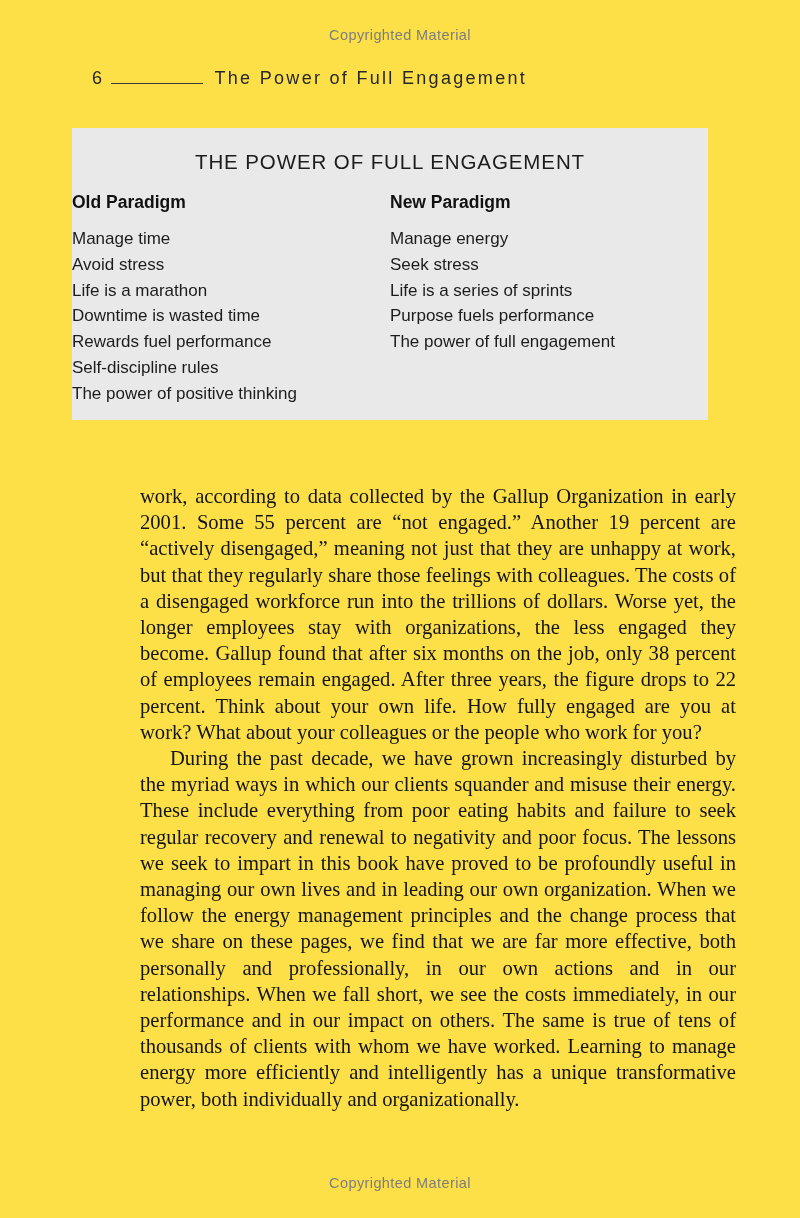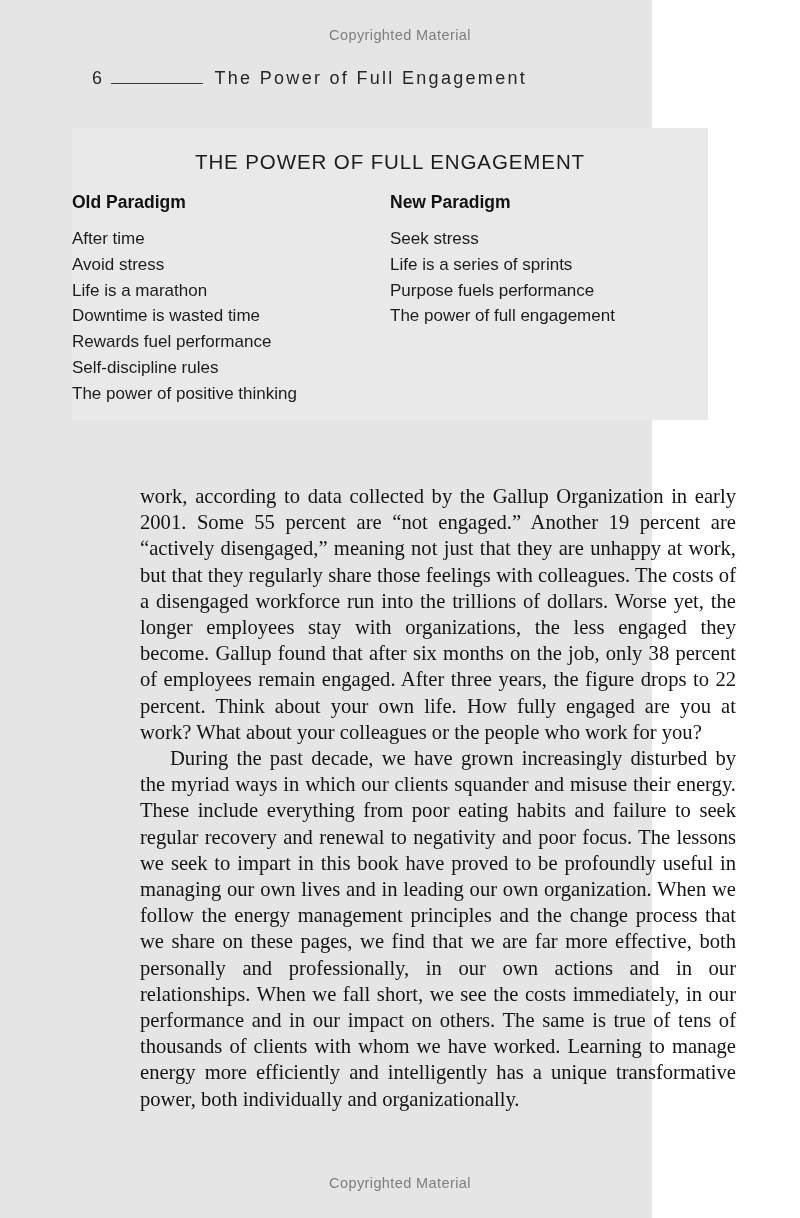--- a/index.html
+++ b/index.html
@@ -12,23 +12,23 @@
     width: 800px;
     height: 1218px;
     position: relative;
     font-family: "Liberation Serif", "DejaVu Serif", serif;
     color: #1a1a1a;
     overflow: hidden;
   }
 
   .page {
     position: relative;
-    width: 652px;
+    width: 800px;
     height: 1218px;
-    background: #e5e5e5;
+    background: #fde047;
   }
 
   
   .copyright-mark {
     position: absolute;
     left: 0;
     width: 800px;
     text-align: center;
     font-family: "Liberation Sans", "DejaVu Sans", sans-serif;
     font-size: 14.5px;
@@ -141,31 +141,32 @@
     <span class="head-title">The Power of Full Engagement</span>
   </div>
 
   <div class="box">
     <div class="box-title">THE POWER OF FULL ENGAGEMENT</div>
 
     <div class="columns">
 
       <div class="column">
         <div class="col-head">Old Paradigm</div>
-        <div class="col-item">After time</div>
+        <div class="col-item">Manage time</div>
         <div class="col-item">Avoid stress</div>
         <div class="col-item">Life is a marathon</div>
         <div class="col-item">Downtime is wasted time</div>
         <div class="col-item">Rewards fuel performance</div>
         <div class="col-item">Self-discipline rules</div>
         <div class="col-item">The power of positive thinking</div>
       </div>
 
       <div class="column">
         <div class="col-head">New Paradigm</div>
+        <div class="col-item">Manage energy</div>
         <div class="col-item">Seek stress</div>
         <div class="col-item">Life is a series of sprints</div>
         <div class="col-item">Purpose fuels performance</div>
         <div class="col-item">The power of full engagement</div>
       </div>
 
     </div>
   </div>
 
   <div class="body-copy">

